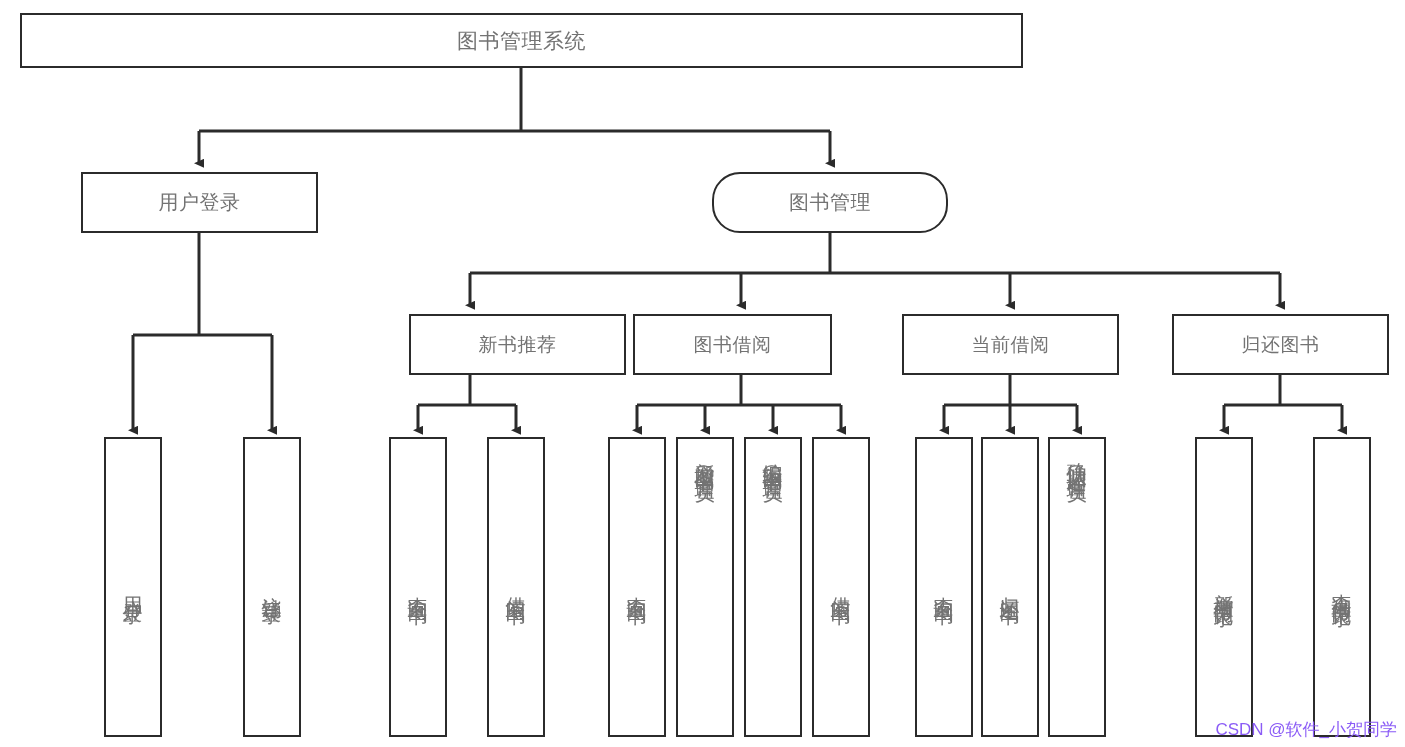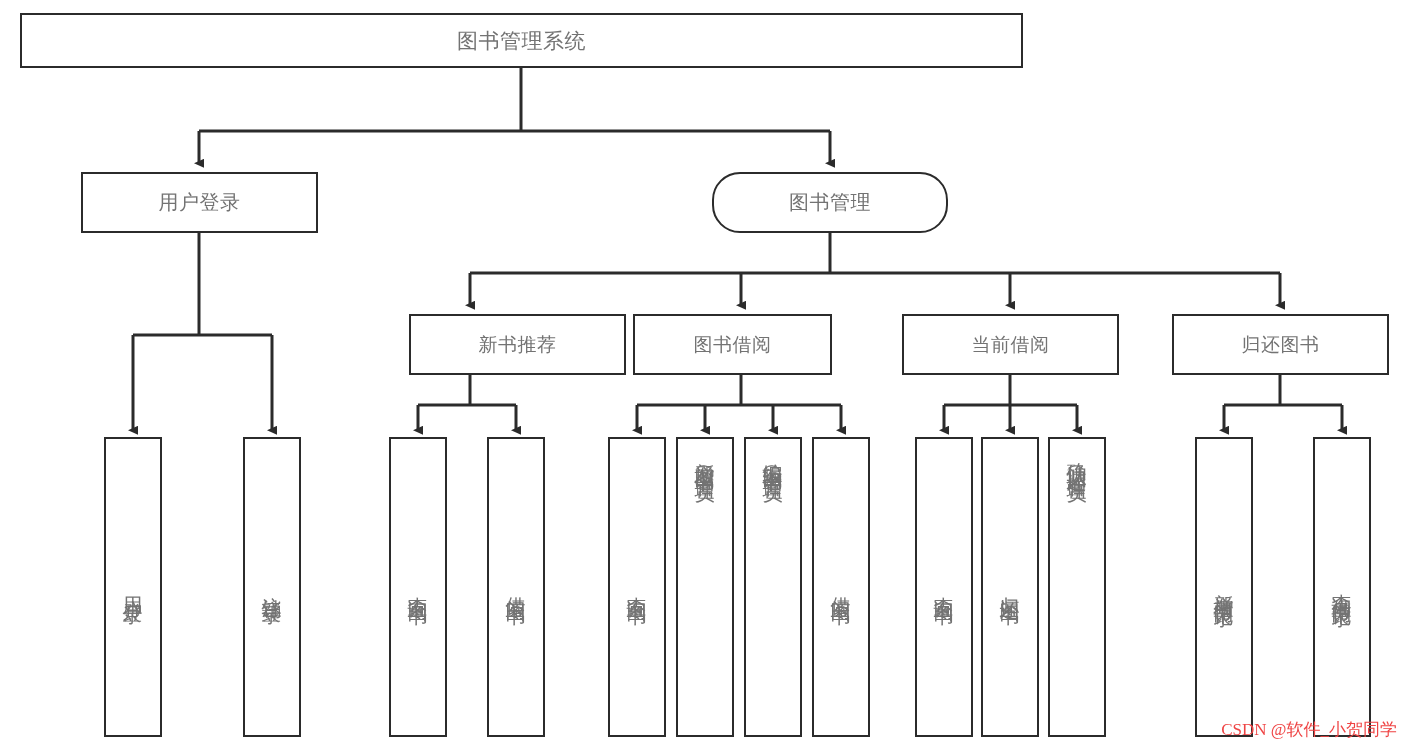--- a/index.html
+++ b/index.html
@@ -60,22 +60,22 @@
   }
   .node.leaf.centered {
     align-items: center;
     padding-top: 0;
   }
   #watermark {
     position: absolute;
     right: 8px;
     bottom: 6px;
     font-size: 17px;
-    color: #ef4444;
-    font-family: Liberation Serif, serif;
+    color: #8b5cf6;
+    font-family: Liberation Sans, sans-serif;
     white-space: nowrap;
     pointer-events: none;
   }
 </style>
 </head>
 <body>
 
 <div id="canvas">
 
   <svg id="wires" viewBox="0 0 1405 747">

